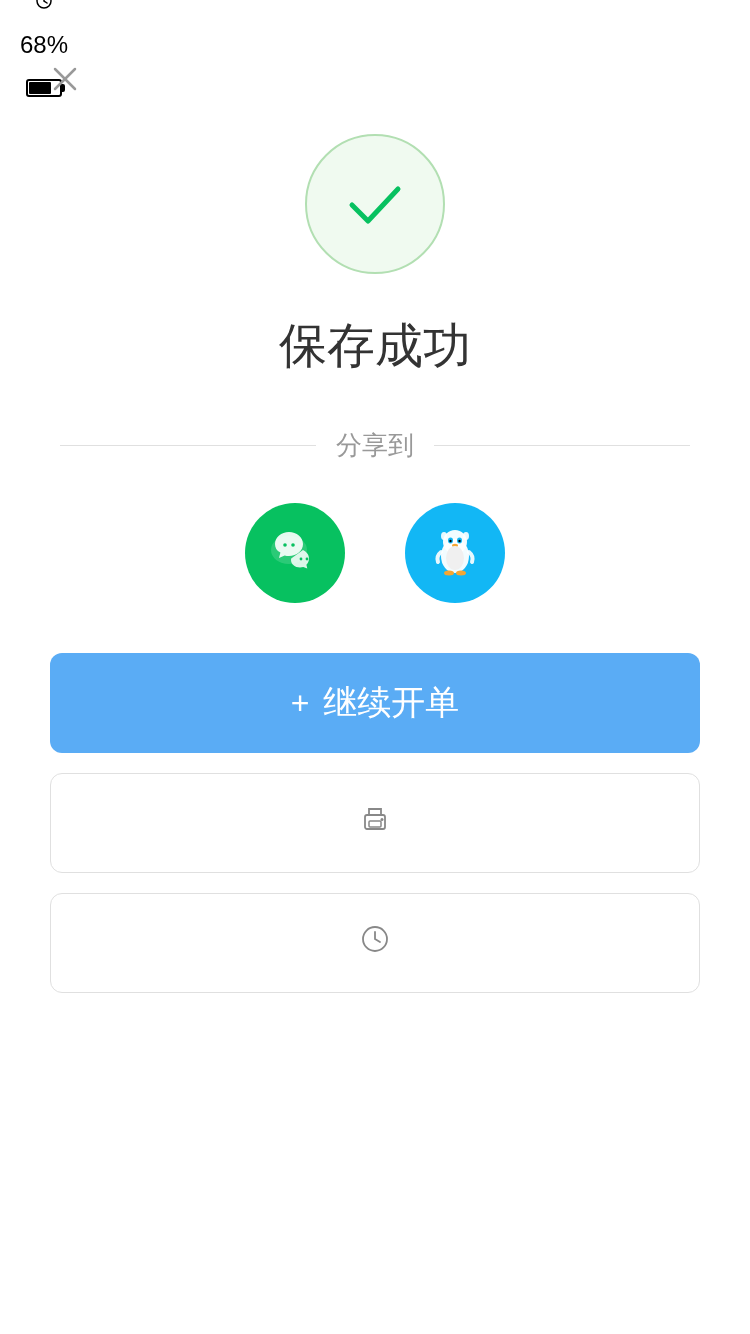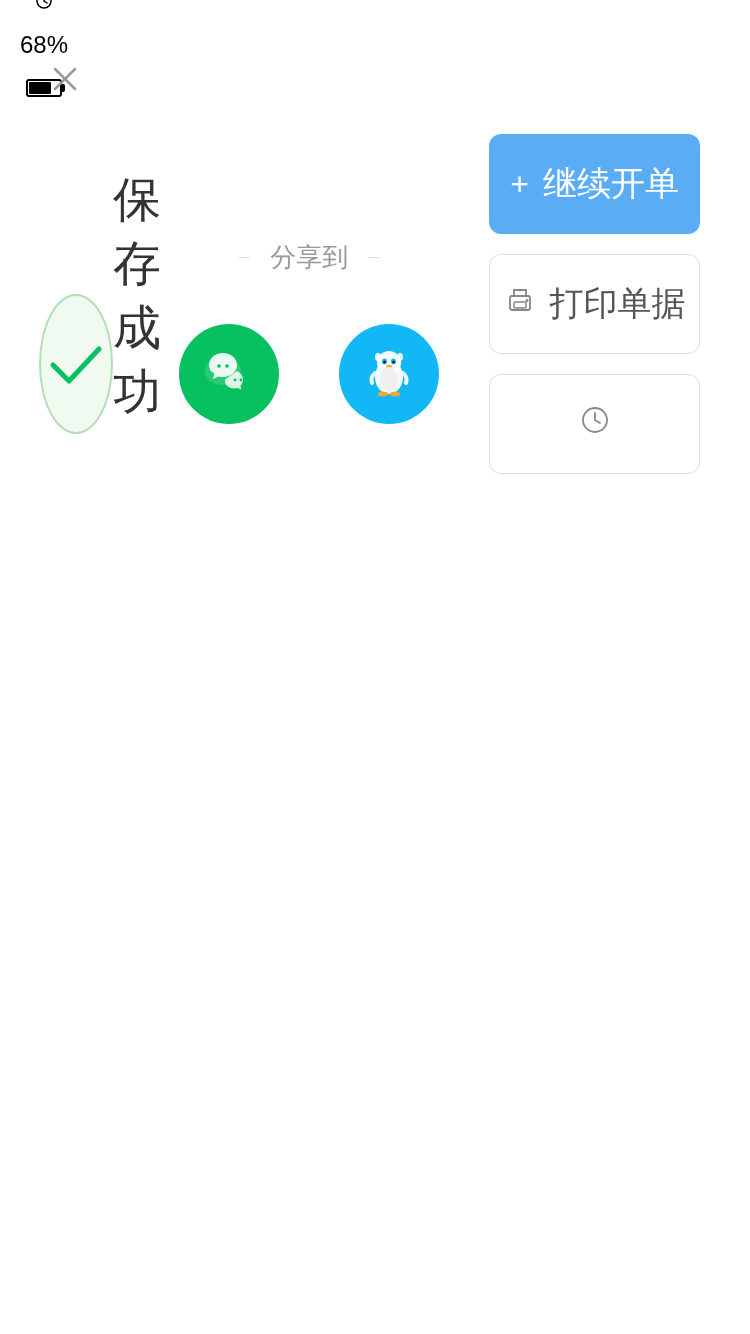--- a/index.html
+++ b/index.html
@@ -104,24 +104,23 @@
     }
 
     .close-btn svg {
       width: 32px;
       height: 32px;
     }
 
     
     .main-content {
       display: flex;
-      flex-direction: row;
-      align-items: flex-end;
+      flex-direction: column;
+      align-items: center;
       padding-top: 90px;
-      margin-left: 39px;
     }
 
     
     .success-circle {
       width: 140px;
       height: 140px;
       border-radius: 50%;
       border: 2px solid #b2dfb2;
       background: #f0faf0;
       display: flex;
@@ -143,21 +142,20 @@
       margin-bottom: 50px;
     }
 
     
     .share-section {
       width: 100%;
       display: flex;
       flex-direction: column;
       align-items: center;
       margin-bottom: 50px;
-      gap: 9px;
     }
 
     .divider-row {
       width: 100%;
       display: flex;
       align-items: center;
       padding: 0 60px;
       margin-bottom: 40px;
     }
 
@@ -348,21 +346,20 @@
 
     <button class="btn-secondary">
       <span class="btn-icon">
         <svg width="32" height="32" viewBox="0 0 32 32" fill="none">
           <rect x="6" y="12" width="20" height="14" rx="2" stroke="#888" stroke-width="1.8" fill="none"></rect>
           <path d="M10 12V6h12v6" stroke="#888" stroke-width="1.8" fill="none"></path>
           <rect x="10" y="18" width="12" height="6" rx="1" stroke="#888" stroke-width="1.5" fill="none"></rect>
           <circle cx="23" cy="16.5" r="1.5" fill="#888"></circle>
         </svg>
       </span>
-      <span>打印单据</span>
     </button>
 
     <button class="btn-secondary">
       <span class="btn-icon">
         <svg width="32" height="32" viewBox="0 0 32 32" fill="none">
           <circle cx="16" cy="16" r="12" stroke="#888" stroke-width="1.8" fill="none"></circle>
           <path d="M16 9v7l5 3" stroke="#888" stroke-width="1.8" stroke-linecap="round" fill="none"></path>
         </svg>
       </span>
     </button>

